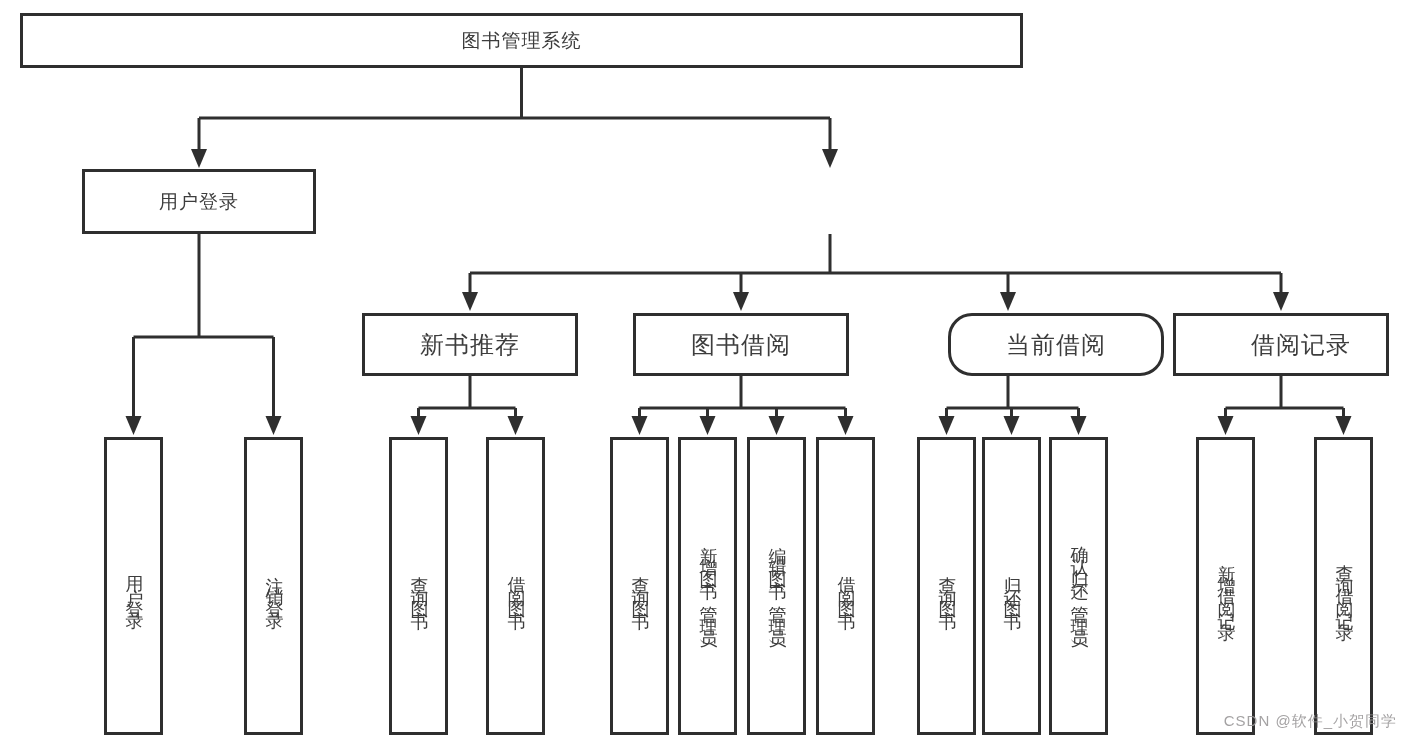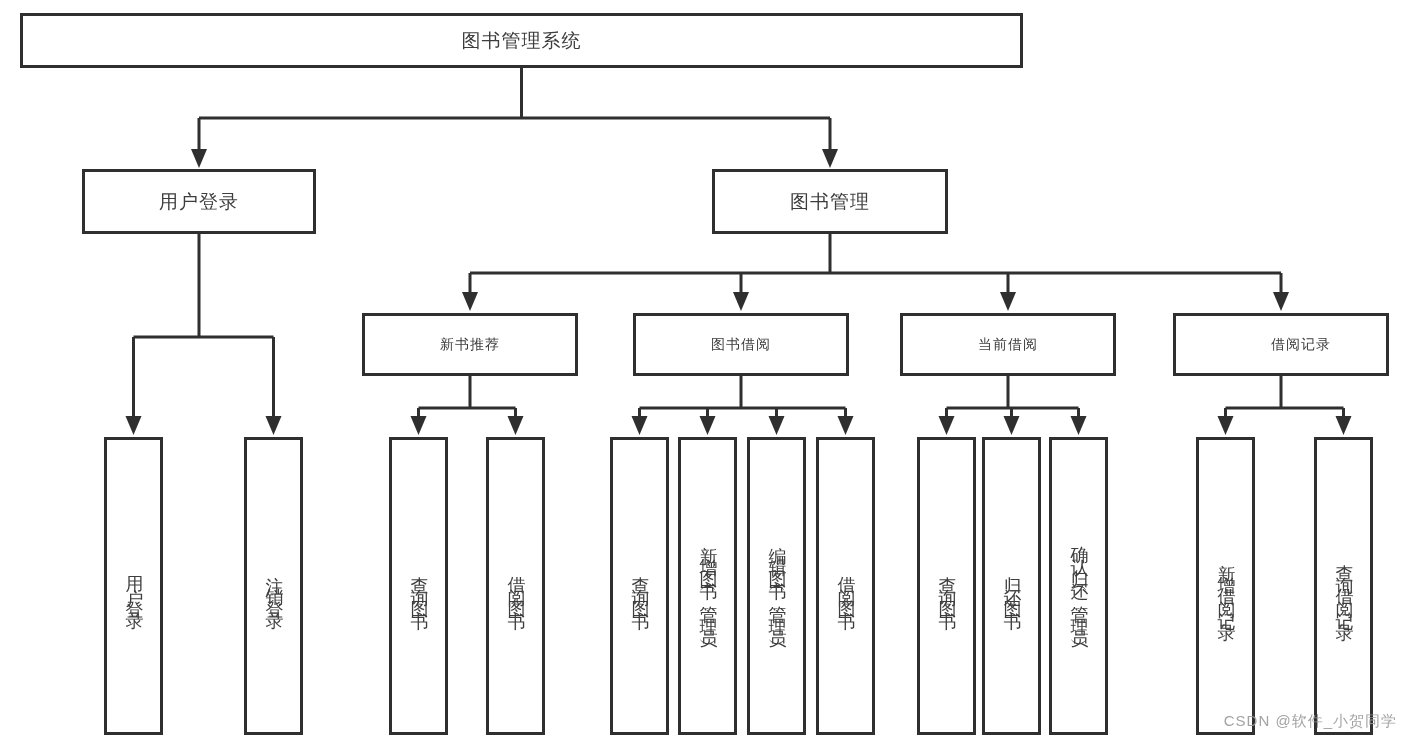--- a/index.html
+++ b/index.html
@@ -32,24 +32,24 @@
     justify-content: center;
     color: #3d3d3d;
     font-size: 19px;
     letter-spacing: 1px;
     white-space: nowrap;
   }
   .box-root   { left: 20px;  top: 13px;  width: 1003px; height: 55px; }
   .box-l2     { top: 169px; height: 65px; }
   .box-login  { left: 82px;  width: 234px; }
   .box-mgmt   { left: 712px; width: 236px; }
-  .box-l3     { top: 313px; height: 63px; width: 216px; font-size: 14px; }
+  .box-l3     { top: 313px; height: 63px; width: 216px; font-size: 24px; }
   .sec-0 { left: 362px;  }
   .sec-1 { left: 633px;  }
-  .sec-2 { left: 900px;  }
+  .sec-2 { left: 948px; border-radius: 24px;  }
   .sec-3 { left: 1173px; padding-left: 40px; }
   .leaf {
     position: absolute;
     box-sizing: border-box;
     top: 437px;
     width: 59px;
     height: 298px;
     background: #ffffff;
     border: 3px solid #2f2f2f;
     display: flex;
@@ -145,23 +145,20 @@
     </g>
   </svg>
 
   <div class="box box-root">
     <span>图书管理系统</span>
   </div>
 
   <div class="box box-l2 box-login">
     <span>用户登录</span>
   </div>
-  <div class="box box-l2 box-mgmt">
-    <span>图书管理</span>
-  </div>
 
   <div class="box box-l3 sec-0">
     <span>新书推荐</span>
   </div>
   <div class="box box-l3 sec-1">
     <span>图书借阅</span>
   </div>
   <div class="box box-l3 sec-2">
     <span>当前借阅</span>
   </div>

